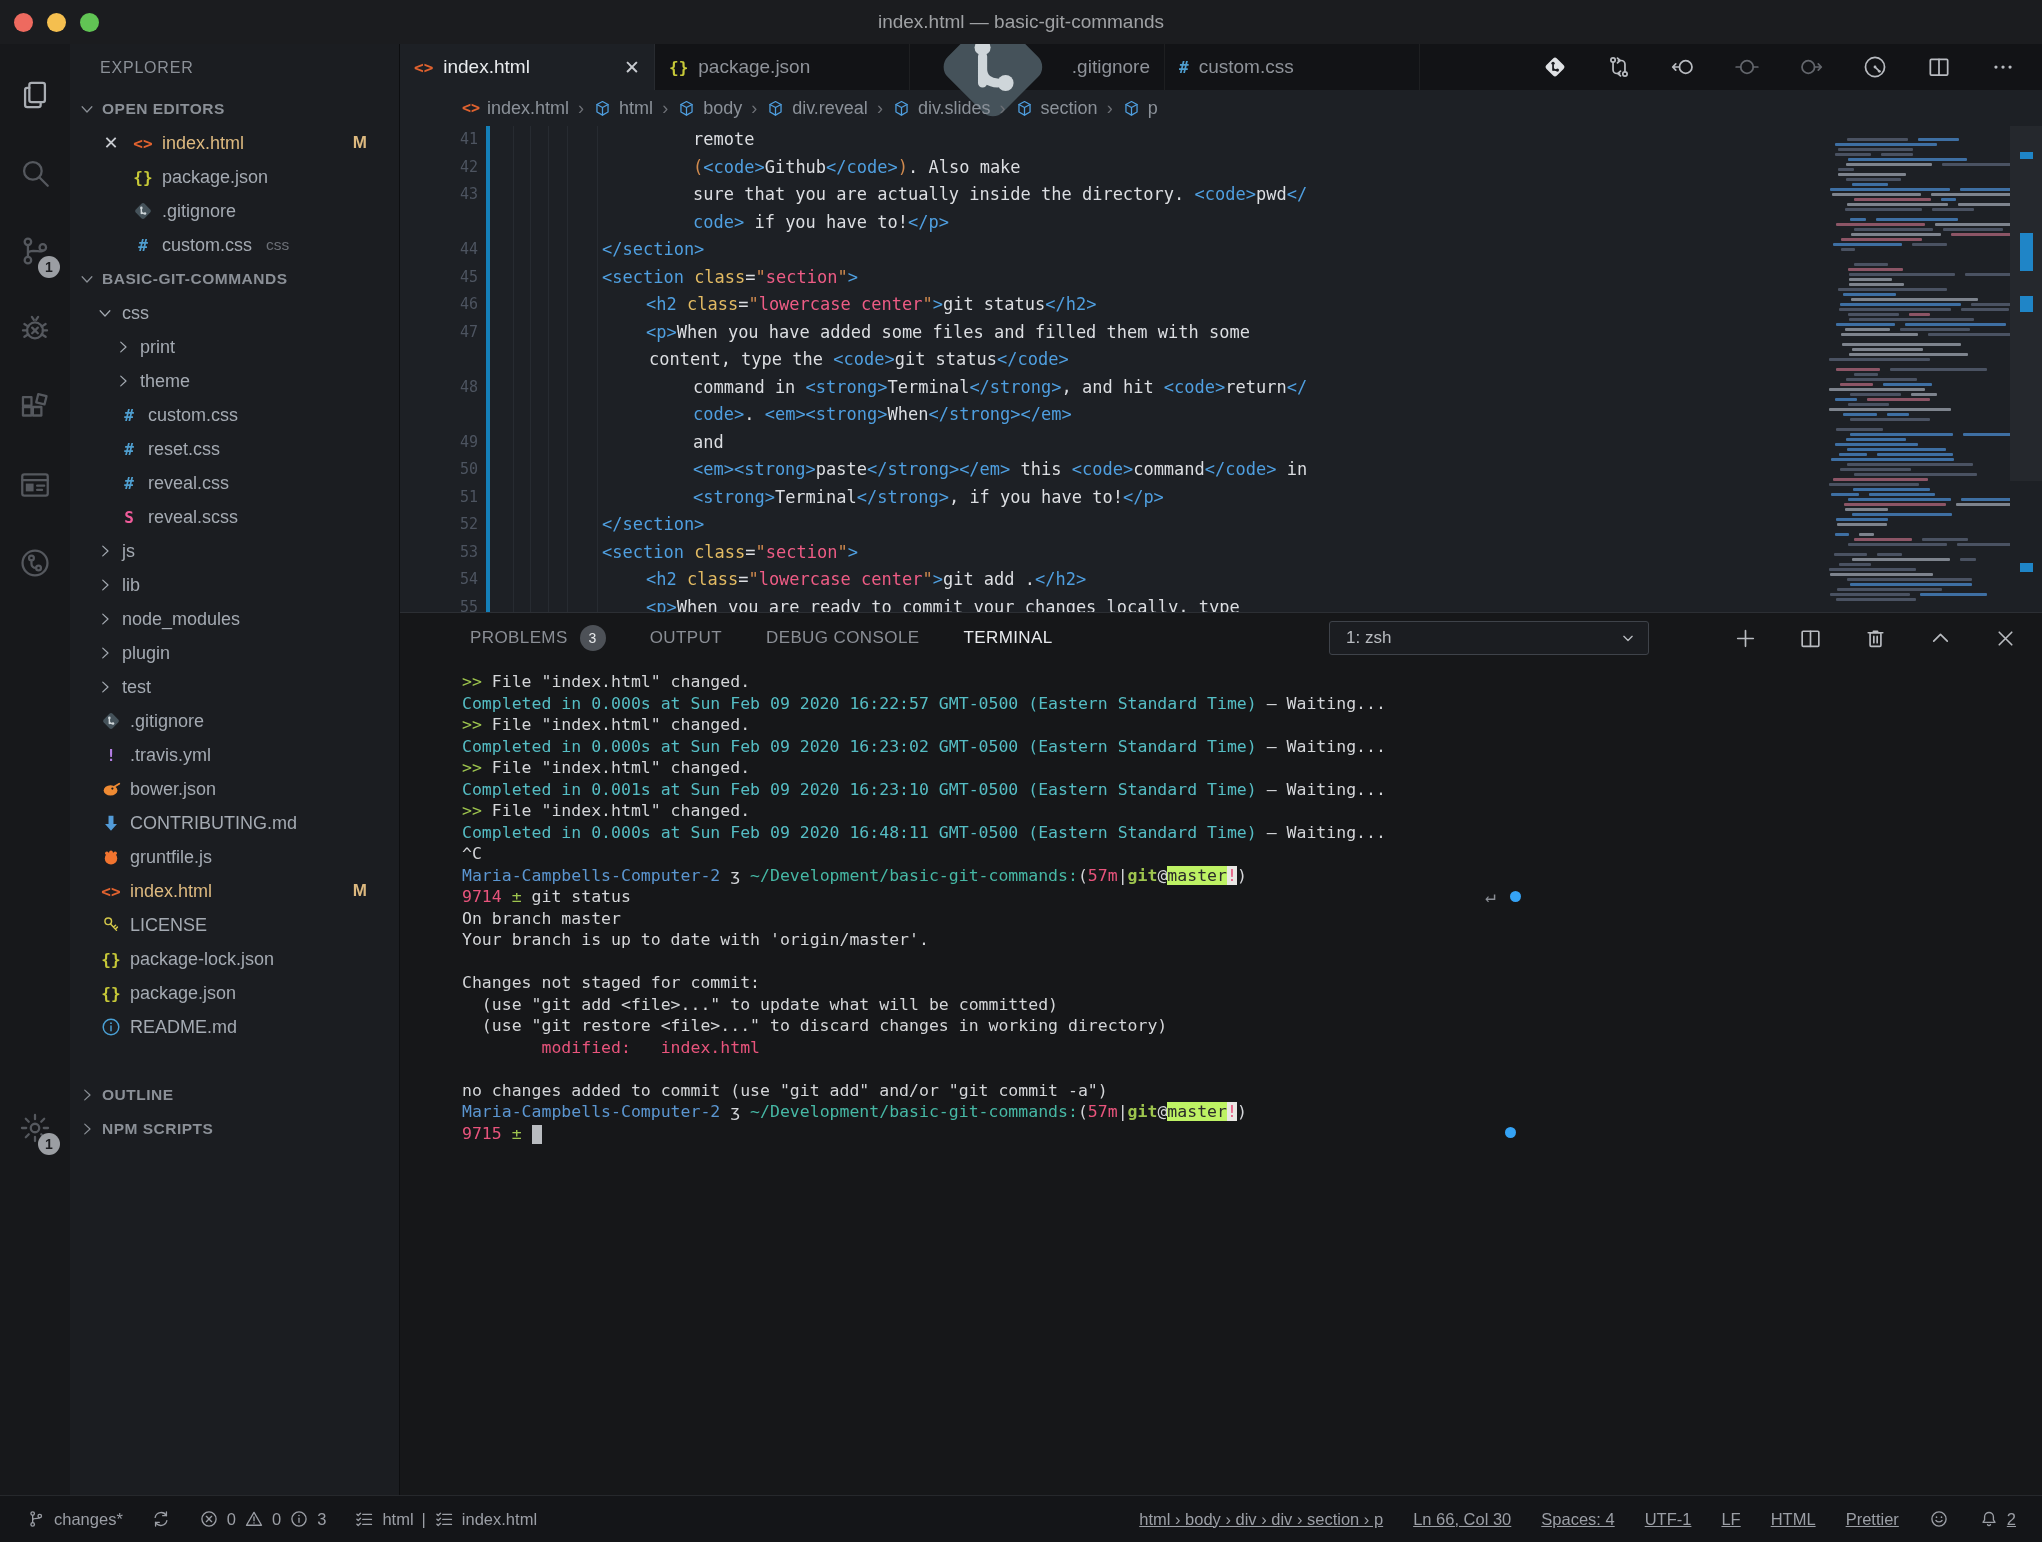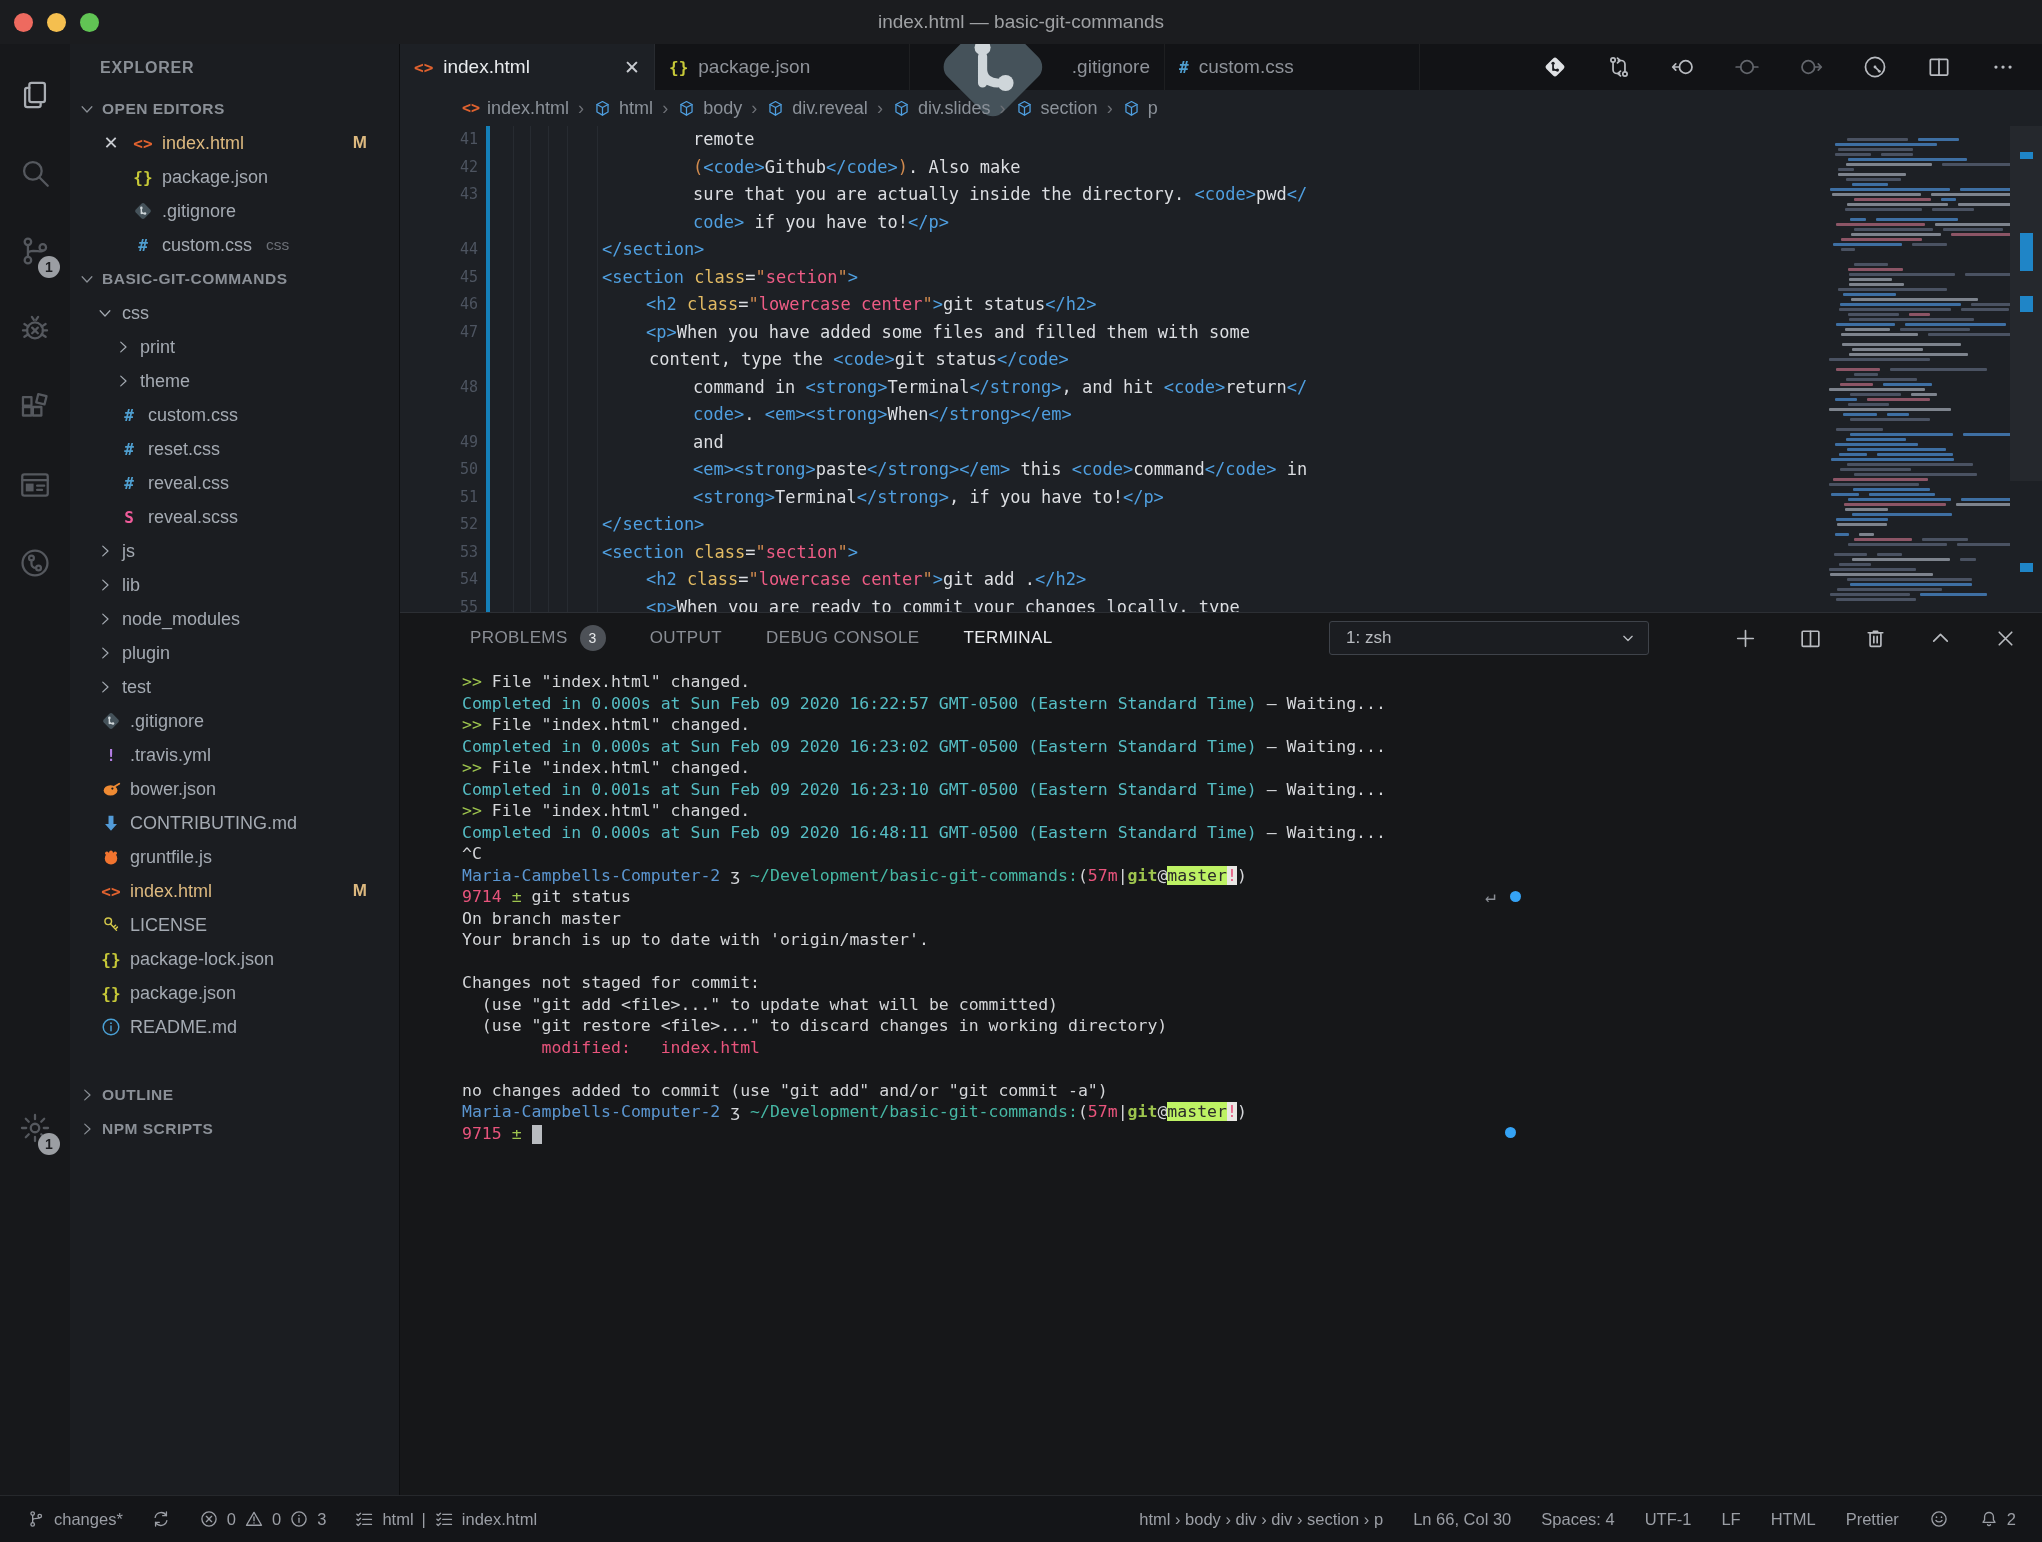--- a/index.html
+++ b/index.html
@@ -27,21 +27,21 @@
   .ab-item .icon { width:34px; height:34px; }
   .ab-badge { position:absolute; right:10px; bottom:12px; min-width:22px; height:22px;
               background:#9b9ea3; color:#1b1c1f; border-radius:11px; font-size:14px; font-weight:bold;
               display:flex; align-items:center; justify-content:center; }
   #ab-bottom { position:absolute; top:1045px; left:0; width:70px; }
 
   
   #sidebar { width:330px; background:#1b1d21; border-right:1px solid #0d0e10;
              position:relative; flex:none; font-size:18px; color:#a4aab2; }
   #sb-title { height:48px; line-height:48px; padding-left:30px; font-size:16px;
-              letter-spacing:.8px; color:#8b9097;font-weight:bold; }
+              letter-spacing:.8px; color:#8b9097; }
   .sb-sec-header { height:34px; display:flex; align-items:center; gap:6px; padding-left:8px;
                    font-size:15.5px; font-weight:bold; letter-spacing:.5px; color:#8b9097; cursor:pointer; }
   .sb-sec-header .icon { width:18px; height:18px; flex:none; }
   .sb-row { height:34px; display:flex; align-items:center; gap:8px; cursor:pointer; }
   .sb-row .ficon { width:22px; flex:none; text-align:center; }
   .sb-row .chev { width:18px; height:18px; flex:none; color:#a4aab2; }
   .sb-row .lbl { white-space:nowrap; }
   .sb-row .suffix { color:#6c7077; font-size:15.5px; margin-left:6px; }
   .sb-row .mod-badge { margin-left:auto; margin-right:32px; color:#ddb97f; font-weight:bold; font-size:17px; }
   .sb-row.modified .lbl { color:#ddb97f; }
@@ -104,21 +104,21 @@
   .t-cur{display:inline-block;width:10px;height:19px;background:#b9bcc0;vertical-align:middle;}
   .t-deco { position:absolute; font-size:18px; color:#8a8e95; }
   .t-dot { position:absolute; width:11px; height:11px; border-radius:50%; background:#35a3f5; }
 
   
   #statusbar { height:47px; flex:none; background:#141518; border-top:1px solid #26282c;
                display:flex; align-items:center; padding:0 26px; gap:28px;
                color:#9b9ea5; font-size:16.5px; }
   .sb-item { display:flex; align-items:center; gap:8px; cursor:pointer; white-space:nowrap; }
   .sb-item .icon { width:20px; height:20px; }
-  #sb-right { margin-left:auto; display:flex; align-items:center; gap:30px; }
+  #sb-right { margin-left:auto; display:flex; align-items:center; gap:30px;text-decoration:underline; }
   .icon svg { width:100%; height:100%; display:block; }
 </style>
 </head>
 <body>
 
 <div id="window">
   <div id="titlebar">
     <div class="traffic">
       <span class="tl red"></span>
       <span class="tl yel"></span>

